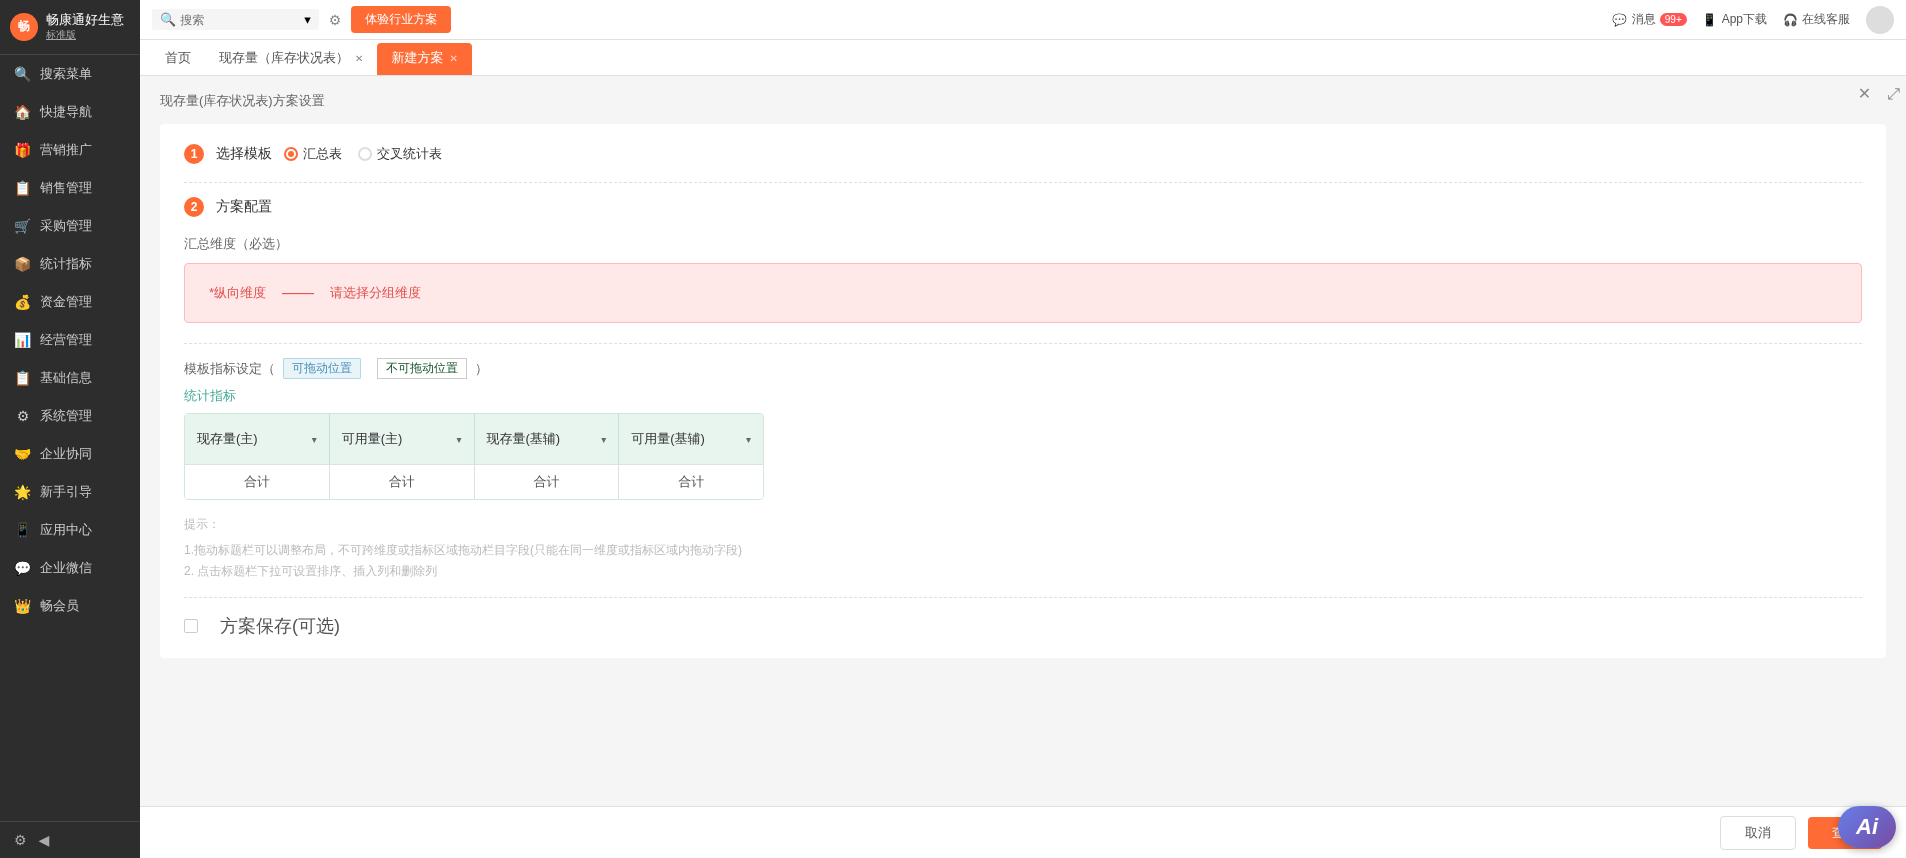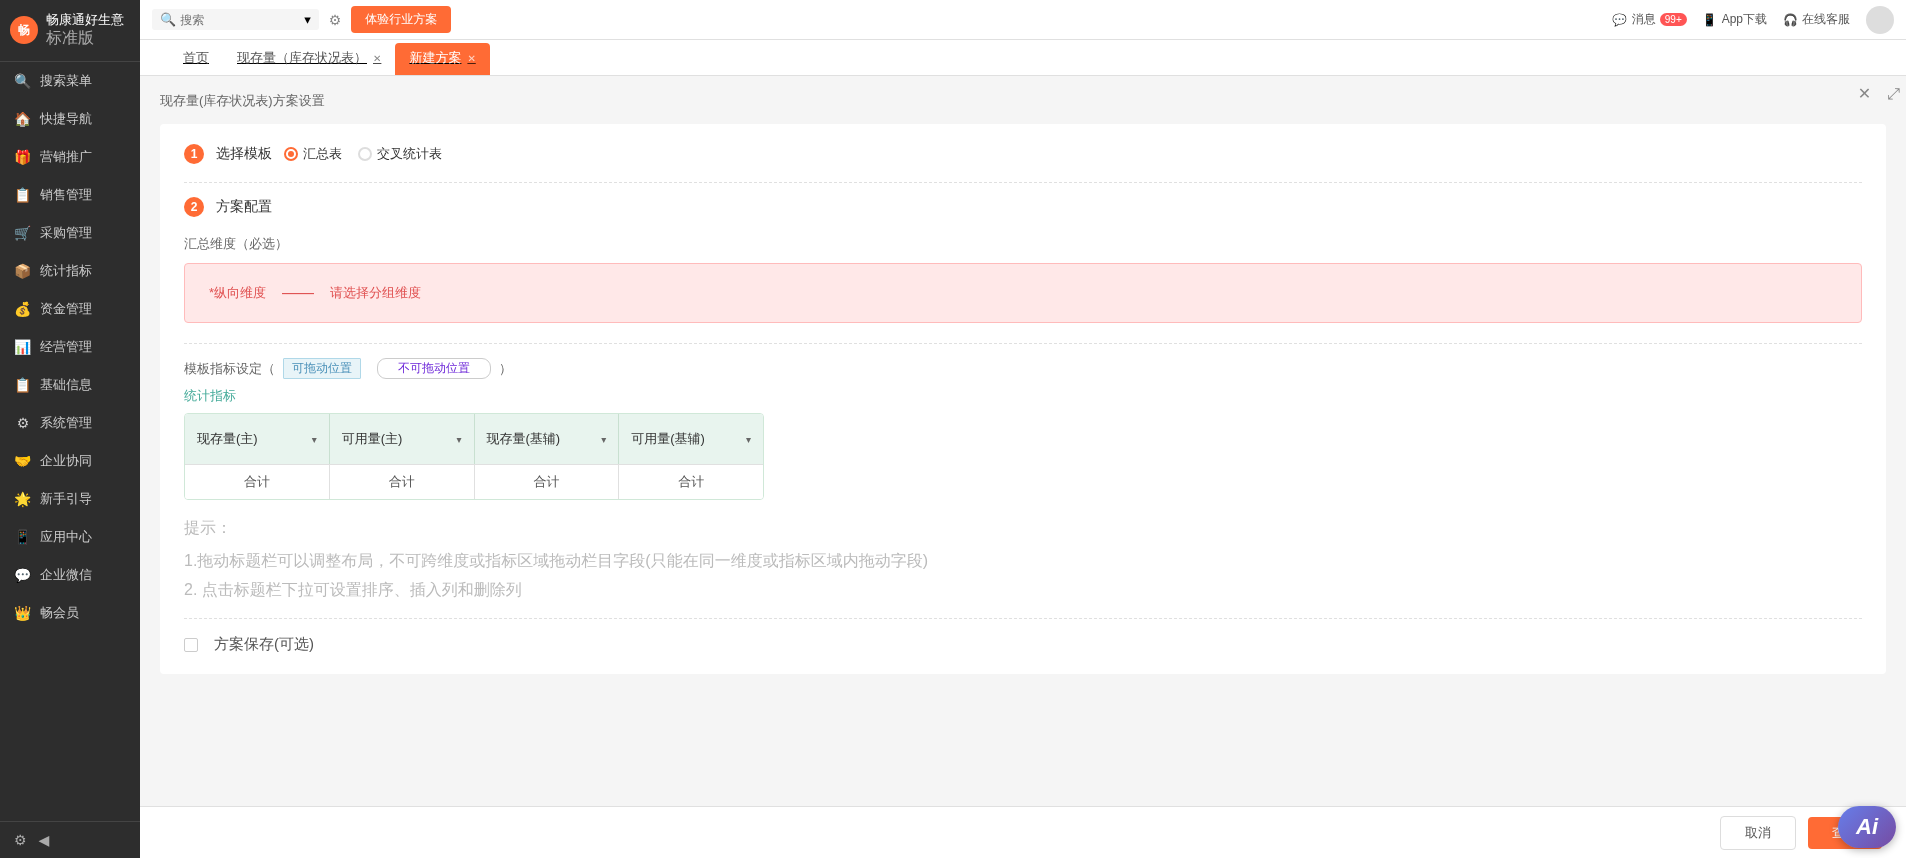--- a/index.html
+++ b/index.html
@@ -23,21 +23,21 @@
       gap: 8px;
     }
     .sidebar-logo {
       width: 28px; height: 28px;
       background: #ff6b35;
       border-radius: 50%;
       display: flex; align-items: center; justify-content: center;
       color: white; font-weight: bold; font-size: 12px;
     }
     .sidebar-title { color: #fff; font-size: 13px; line-height: 1.2; }
-    .sidebar-subtitle { color: #aaa; font-size: 16px; }
+    .sidebar-subtitle { color: #aaa; font-size: 10px; text-decoration: underline; }
     .sidebar-scroll { flex: 1; overflow-y: auto; }
     .sidebar-item {
       display: flex; align-items: center; gap: 8px;
       padding: 10px 14px;
       cursor: pointer;
       color: #ccc;
       font-size: 13px;
       transition: background 0.2s;
     }
     .sidebar-item .icon { width: 18px; text-align: center; font-size: 14px; }
@@ -98,22 +98,21 @@
       background: #ddd;
       border-radius: 50%;
     }
 
     
     .tabs {
       height: 36px;
       background: #fff;
       border-bottom: 1px solid #e0e0e0;
       display: flex; align-items: flex-end;
-      padding: 0 29px;
-      text-decoration: underline;
+      padding: 0 11px;
     }
     .tab {
       padding: 6px 14px;
       font-size: 13px;
       color: #555;
       cursor: pointer;
       border-bottom: 2px solid transparent;
       display: flex; align-items: center; gap: 6px;
     }
     .tab.active {
@@ -201,24 +200,24 @@
       background: #e8f4f8;
       border: 1px solid #b0d8e8;
       border-radius: 1px;
       padding: 1px 8px;
       font-size: 12px;
       color: #4a90b8;
     }
     .no-drag-badge {
       display: inline-block;
       border: 1px solid #ccc;
-      border-radius: 9px;
-      padding: 1px 20px;
+      border-radius: 0;
+      padding: 1px 8px;
       font-size: 12px;
-      color: #6d28d9;
+      color: #14532d;
     }
 
     
     .stats-section-label { color: #4a9; font-size: 13px; margin-bottom: 8px; }
     .stats-table { border: 1px solid #d0e8d8; border-radius: 4px; overflow: hidden; width: 580px; }
     .stats-table-header { display: flex; background: #e8f4ee; }
     .stats-table-header-cell {
       flex: 1;
       padding: 16px 12px;
       display: flex; align-items: center; justify-content: space-between;
@@ -232,25 +231,25 @@
       padding: 8px 12px;
       border-right: 1px solid #e0e0e0;
       border-top: 1px solid #e0e0e0;
       font-size: 13px; color: #555;
       text-align: center;
     }
     .stats-table-cell:last-child { border-right: none; }
     .chevron-icon { color: #666; font-size: 10px; }
 
     
-    .tips { margin-top: 14px; color: #bbb; font-size: 16px; line-height: 1.8; }
+    .tips { margin-top: 14px; color: #bbb; font-size: 12px; line-height: 1.8; }
     .tips-title { margin-bottom: 4px; }
 
     
-    .checkbox-row { display: flex; align-items: center; gap: 16px; margin-top: 16px; font-size: 15px; color: #555; }
+    .checkbox-row { display: flex; align-items: center; gap: 22px; margin-top: 16px; font-size: 18px; color: #555; }
     .checkbox-box {
       width: 14px; height: 14px;
       border: 1px solid #ccc;
       border-radius: 2px;
     }
 
     
     .action-bar {
       height: 52px;
       background: #fff;

